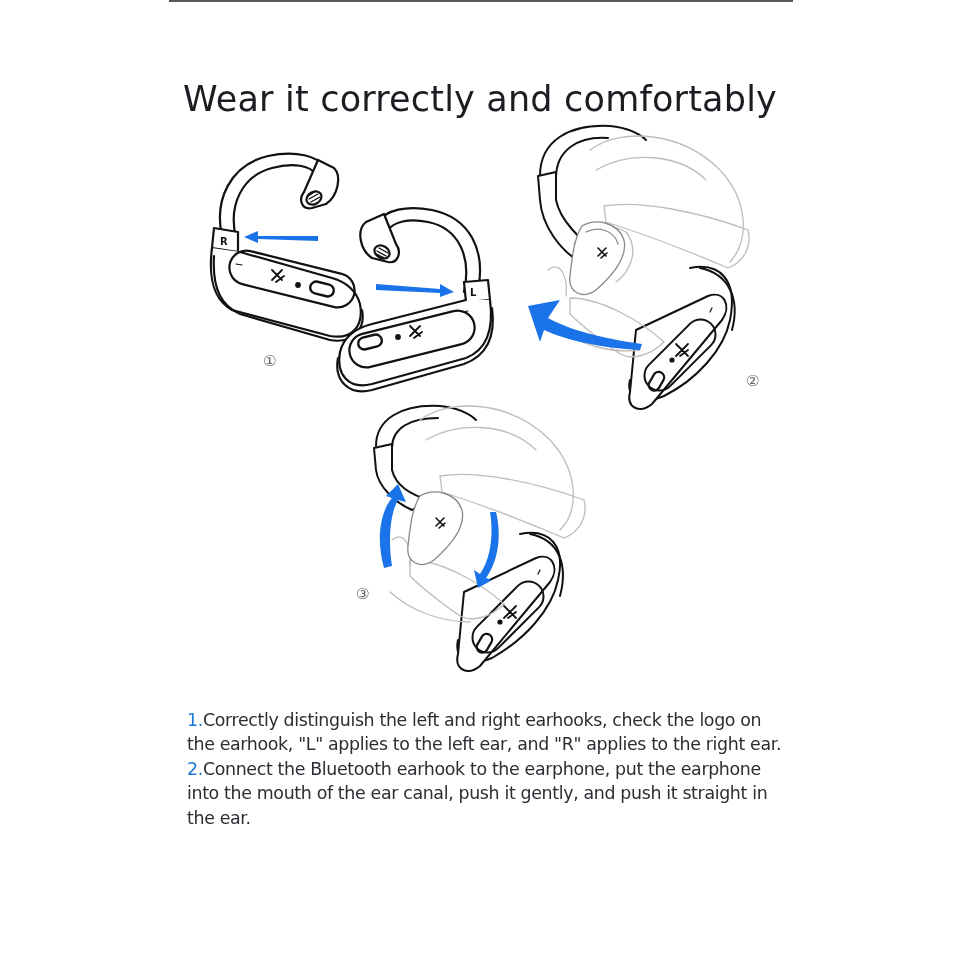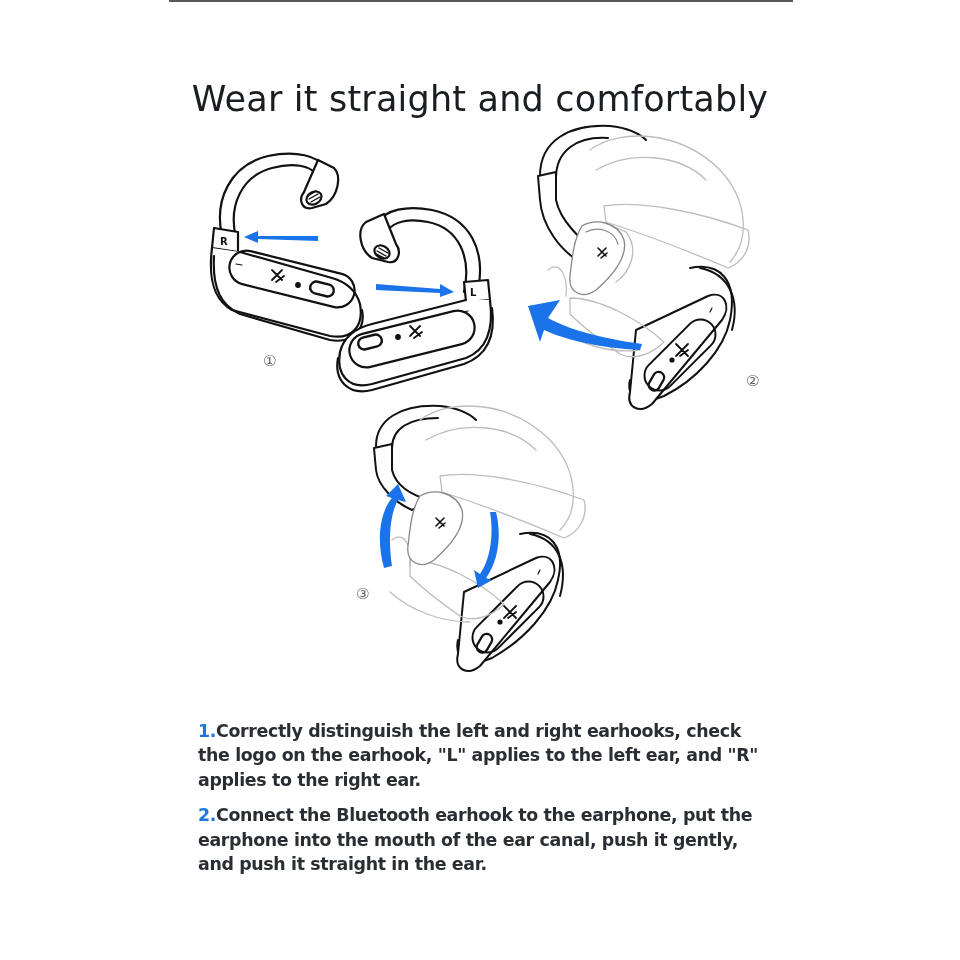--- a/index.html
+++ b/index.html
@@ -7,29 +7,29 @@
            font-family: "DejaVu Sans", "Liberation Sans", sans-serif; color: #1f2329; }
     .top-rule { position: absolute; left: 169px; top: 0; width: 624px; height: 2px; background: #5a5a5a; }
     .title { position: absolute; left: 0; top: 56px; width: 960px; text-align: center;
              font-size: 35px; font-weight: normal; letter-spacing: 0.2px; color: #1a1d22;
              font-family: "DejaVu Sans", sans-serif; }
     .illus { position: absolute; left: 0; top: 0; width: 960px; height: 700px; }
     .step-num { position: absolute; font-size: 15px; color: #666; font-family: "DejaVu Sans", sans-serif; }
     .instructions { position: absolute; left: 187px; top: 708px; width: 600px;
                     font-size: 17.4px; line-height: 24.4px; color: #2a2e33;
                     font-family: "DejaVu Sans", sans-serif; letter-spacing: -0.35px; }
-    .instructions p { margin: 11px; font-weight: bold; }
+    .instructions p { margin: 0; }
     .instructions .num { color: #1e78d8; }
   </style>
 </head>
 <body>
 
 <div class="top-rule"></div>
 
-<h1 class="title">Wear it straight and comfortably</h1>
+<h1 class="title">Wear it correctly and comfortably</h1>
 
 <svg class="illus" viewBox="0 0 960 700" xmlns="http://www.w3.org/2000/svg">
 
   <g fill="none" stroke="#111" stroke-width="2.2" stroke-linecap="round" stroke-linejoin="round">
 
     <g>
 
       <path d="M222 236 C 214 200, 230 165, 268 156 C 296 150, 318 156, 326 168"></path>
       <path d="M236 238 C 228 205, 242 176, 272 168 C 294 162, 310 166, 316 174"></path>
 

